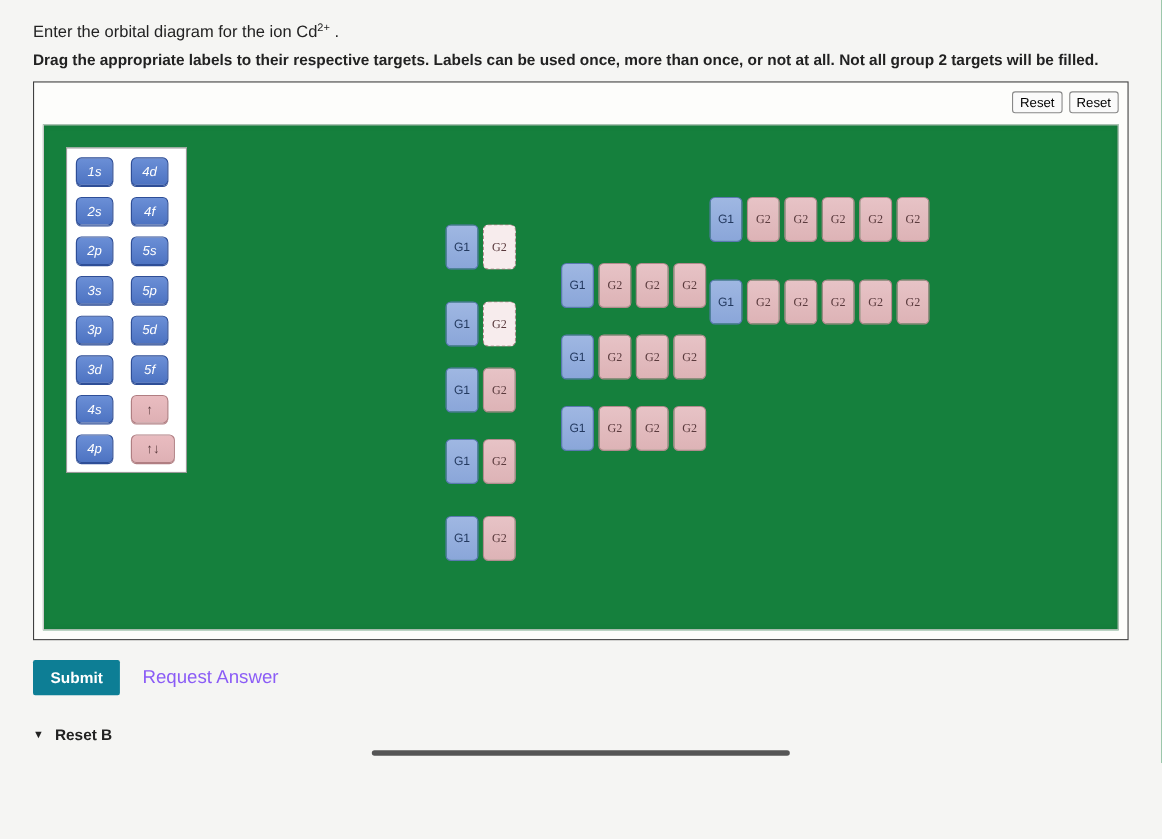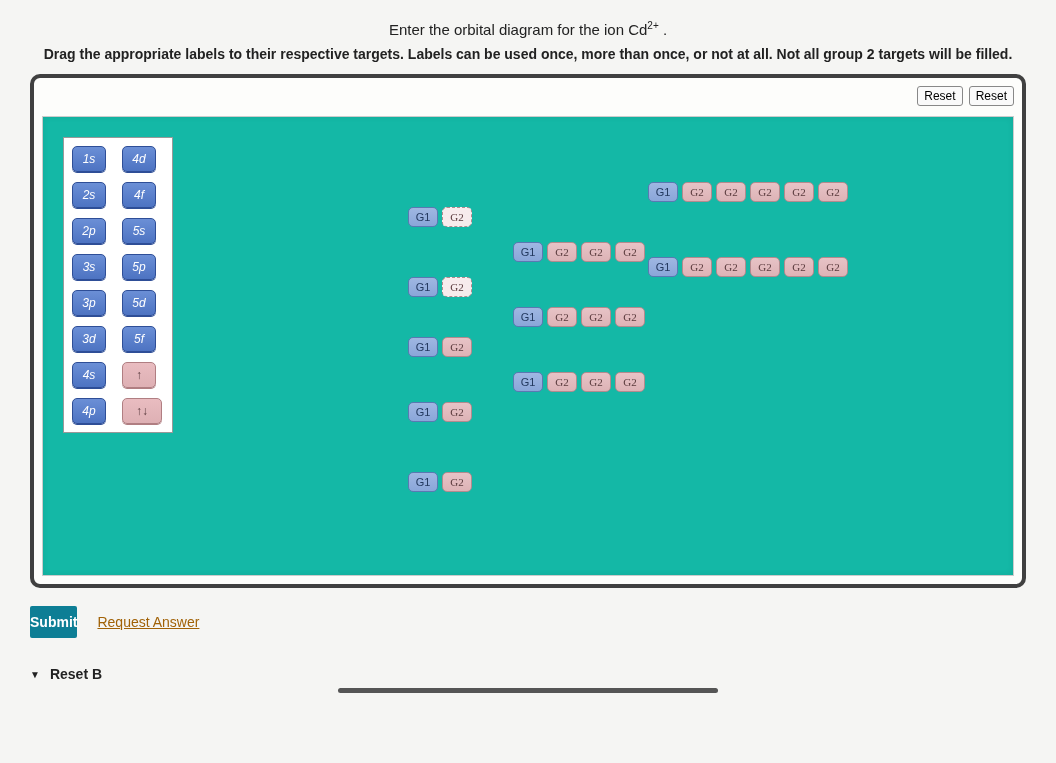--- a/index.html
+++ b/index.html
@@ -4,42 +4,42 @@
 <style>
   * { box-sizing: border-box; }
   body {
     margin: 0;
     padding: 20px 30px;
     font-family: Arial, Helvetica, sans-serif;
     background: #f5f5f3;
     color: #222;
     width: 1056px;
   }
-  .prompt-line1 { font-size: 15px; margin-bottom: 8px; text-align: center; }
+  .prompt-line1 { font-size: 15px; margin-bottom: 8px; }
   .prompt-line1 sup { font-size: 10px; }
-  .prompt-line2 { font-size: 14px; font-weight: bold; margin-bottom: 12px; text-align: center; }
+  .prompt-line2 { font-size: 14px; font-weight: bold; margin-bottom: 12px; }
   .panel {
-    border: 4px solid #404040;
-    border-radius: 10px;
+    border: 1px solid #404040;
+    border-radius: 0;
     padding: 8px;
     background: #fdfdfb;
     position: relative;
   }
   .topbar { display: flex; justify-content: flex-end; gap: 6px; margin-bottom: 10px; }
   .btn-sm {
     border: 1px solid #888;
     background: #fafafa;
     border-radius: 3px;
     font-size: 12px;
     padding: 2px 6px;
     cursor: pointer;
   }
   .workarea {
     border: 1px solid #ccc;
-    background: #14b8a6;
+    background: #15803d;
     position: relative;
     height: 460px;
     box-shadow: inset 0 0 6px rgba(0,0,0,.08);
   }
   
   .palette {
     position: absolute;
     left: 20px; top: 20px;
     width: 110px;
     border: 1px solid #999;
@@ -80,52 +80,51 @@
     position: absolute;
     left: 170px; top: 20px; right: 20px; bottom: 20px;
   }
   .target-row {
     position: absolute;
     display: flex;
     gap: 4px;
     align-items: center;
   }
   .slot {
-    width: 30px; height: 20px;
+    width: 30px; height: 41px;
     border: 1px solid #a9a9a9;
     border-radius: 5px;
     display: inline-flex;
     align-items: center; justify-content: center;
     font-size: 11px;
     background: #f2f2f2;
   }
   .slot-g1 { background: linear-gradient(#9fb7e2,#8aa6d9); border-color:#5a78b2; color:#23395f; }
   .slot-g2 { background: linear-gradient(#e7c3c6,#ddb3b6); border-color:#b38a8e; color:#5a3a3d;font-family:Liberation Serif, serif; }
   .slot-g2dash { border-style: dashed; background:#f7eced; }
   .footer {
     margin-top: 18px;
     display: flex;
     align-items: center;
     gap: 20px;
   }
   .btn-submit {
     background: #0d7e95;
     color: #fff;
     border: none;
-    padding: 8px 0;
+    padding: 8px 16px;
     font-size: 14px;
     font-weight: bold;
     cursor: pointer;
     border-radius: 2px;
     text-align: center;
   }
   .link-req {
-    color: #a16207;
-    text-decoration: underline;
-    font-size: 14px;
+    color: #8b5cf6;
+    font-size: 17px;
     cursor: pointer;
   }
   .partb {
     margin-top: 28px;
     font-weight: bold;
     font-size: 14px;
     display: flex;
     align-items: center;
     gap: 10px;
   }

